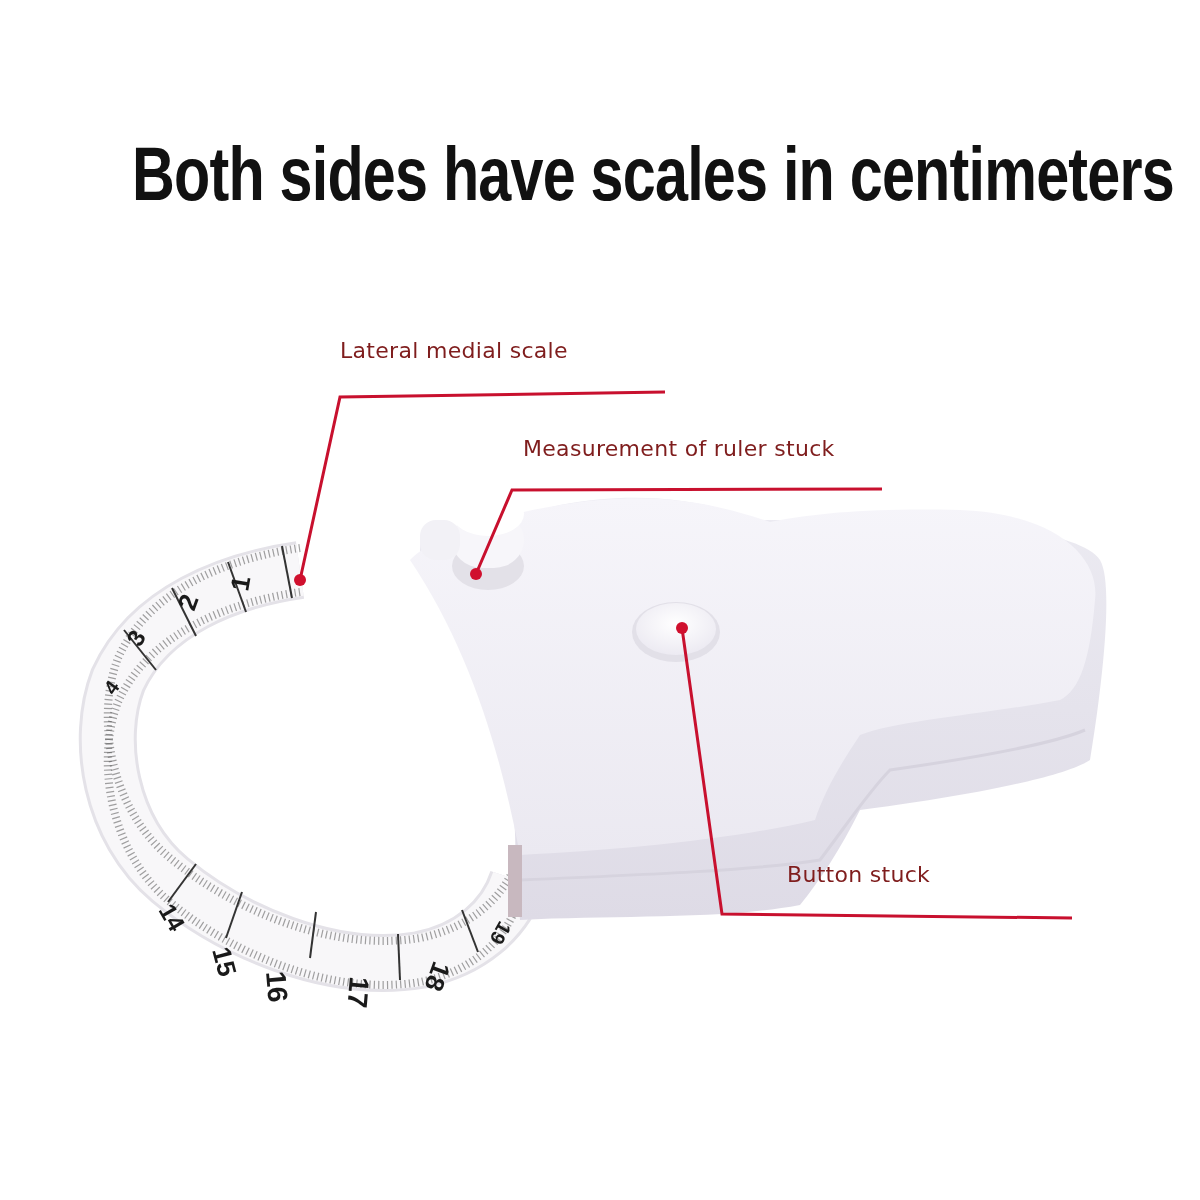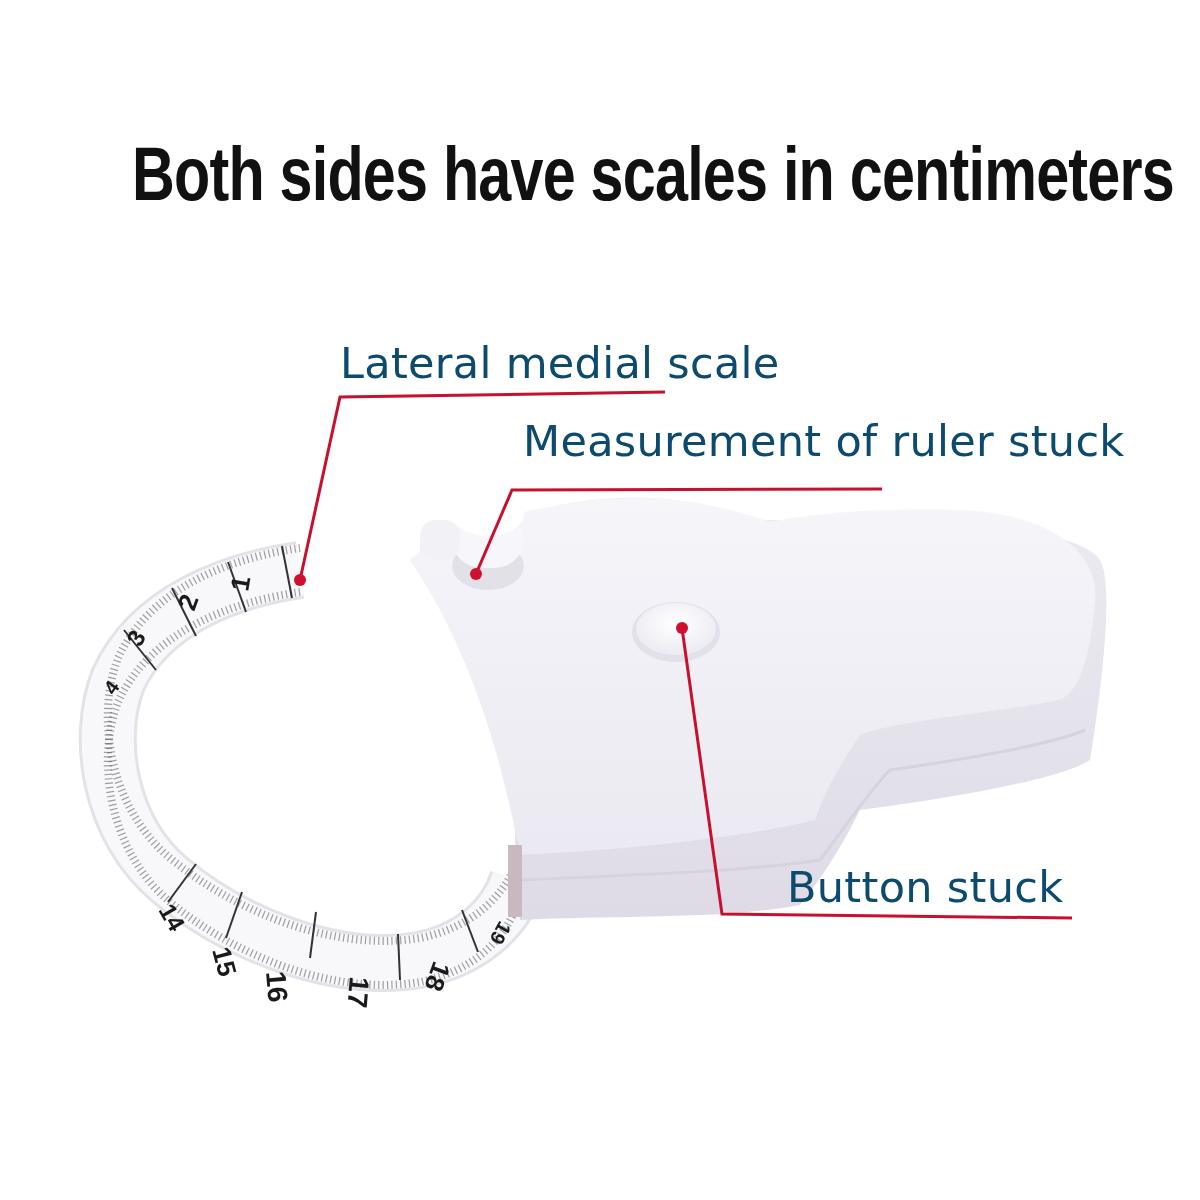--- a/index.html
+++ b/index.html
@@ -7,21 +7,21 @@
          font-family: "DejaVu Sans", sans-serif; }
   .headline {
     position: absolute; left: 0; top: 130px; width: 1200px; text-align: center;
     font-family: "Liberation Sans", sans-serif; font-weight: 700;
     font-size: 76px; letter-spacing: -1px; color: #111111;
     transform: scaleX(0.78); transform-origin: 50% 50%;
     white-space: nowrap;
   }
   .callout-label {
     position: absolute; font-family: "DejaVu Sans", sans-serif;
-    font-size: 43px; color: #0c4a6e; white-space: nowrap; letter-spacing: 0.3px;
+    font-size: 22px; color: #7f1d1d; white-space: nowrap; letter-spacing: 0.3px;
   }
   #scene { position: absolute; left: 0; top: 0; }
   .tick-num { font-family: "Liberation Sans", sans-serif; font-weight: 700; fill: #1a1a1a; }
 </style>
 </head>
 <body>
 
 <div class="headline">Both sides have scales in centimeters</div>
 
 <svg id="scene" width="1200" height="1200" viewBox="0 0 1200 1200">
@@ -98,14 +98,14 @@
     <polyline points="665,392 340,397 300,580" fill="none" stroke="#c8102e" stroke-width="3"></polyline>
     <circle cx="300" cy="580" r="6" fill="#d0102e"></circle>
     <polyline points="882,489 512,490 476,574" fill="none" stroke="#c8102e" stroke-width="3"></polyline>
     <circle cx="476" cy="574" r="6" fill="#d0102e"></circle>
     <polyline points="682,628 722,914 1072,918" fill="none" stroke="#c8102e" stroke-width="3"></polyline>
     <circle cx="682" cy="628" r="6" fill="#d0102e"></circle>
   </g>
 </svg>
 
 <div class="callout-label" style="left:340px; top:338px;">Lateral medial scale</div>
-<div class="callout-label" style="left:523px; top:416px;">Measurement of ruler stuck</div>
+<div class="callout-label" style="left:523px; top:436px;">Measurement of ruler stuck</div>
 <div class="callout-label" style="left:787px; top:862px;">Button stuck</div>
 
 </body></html>

